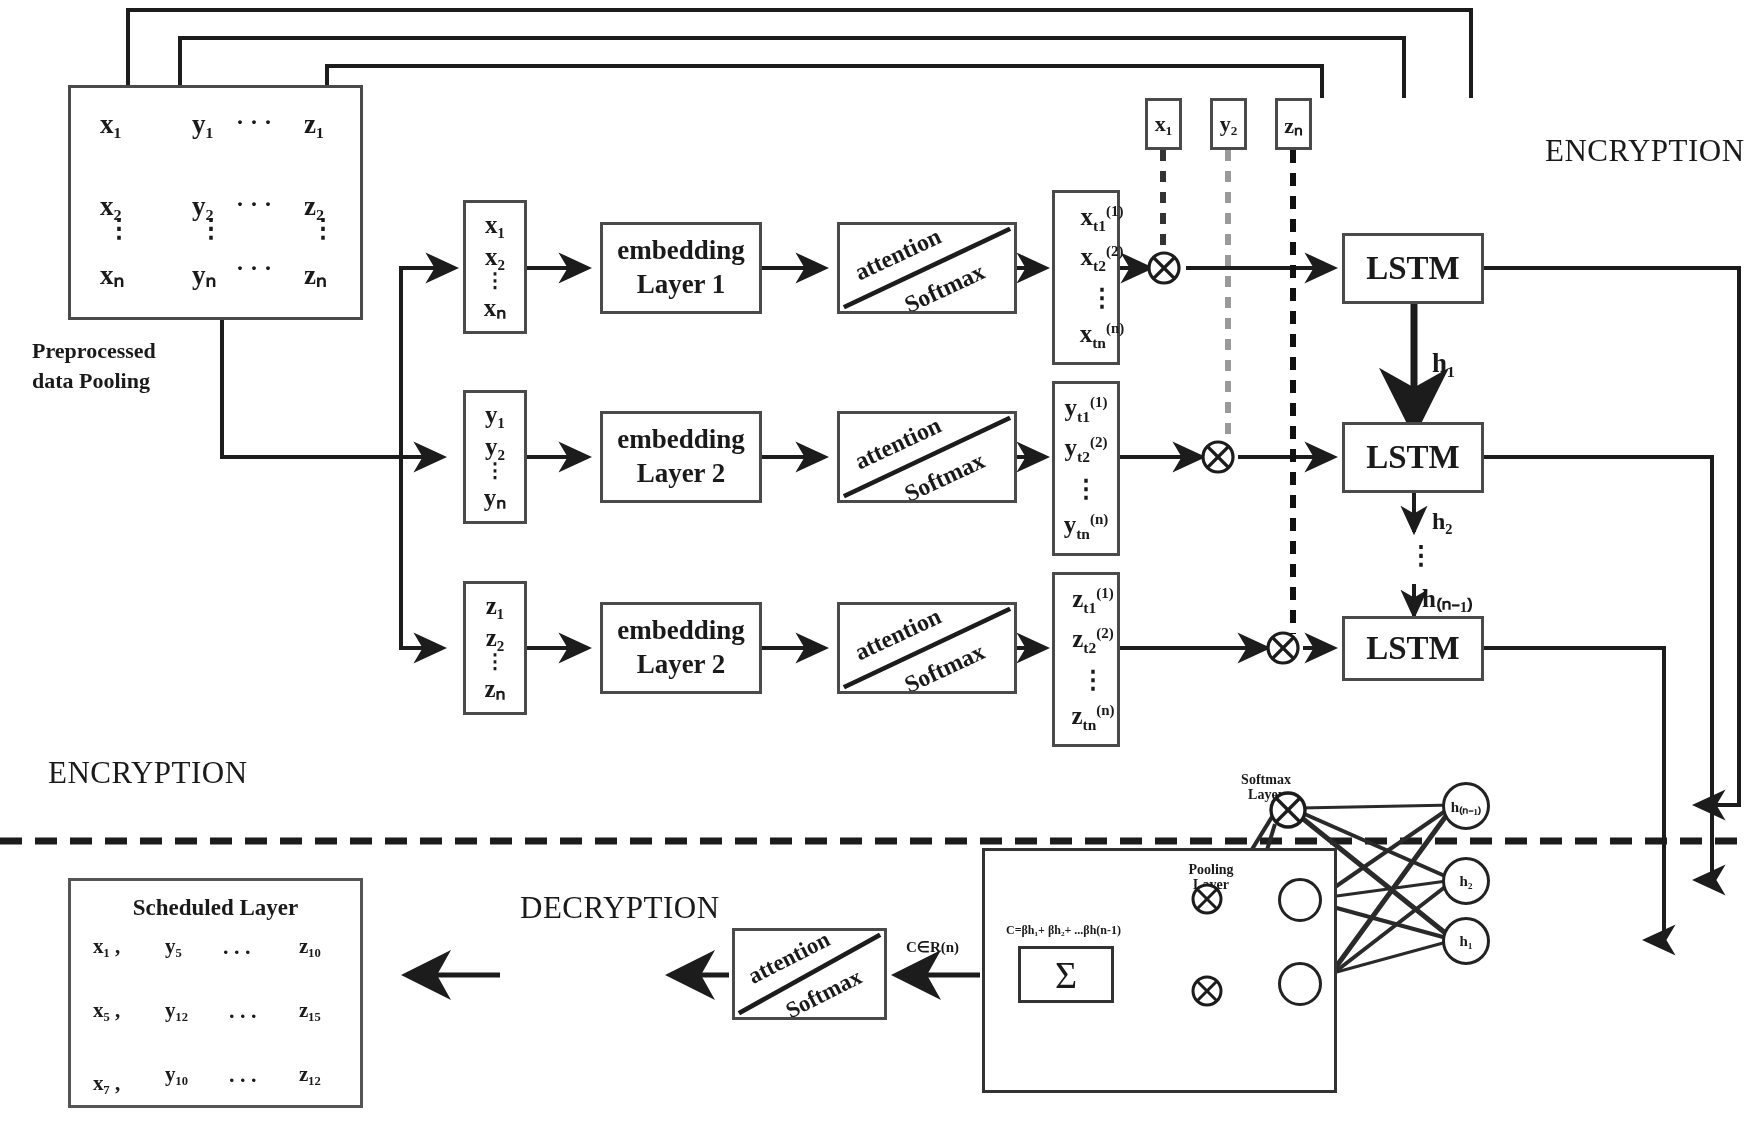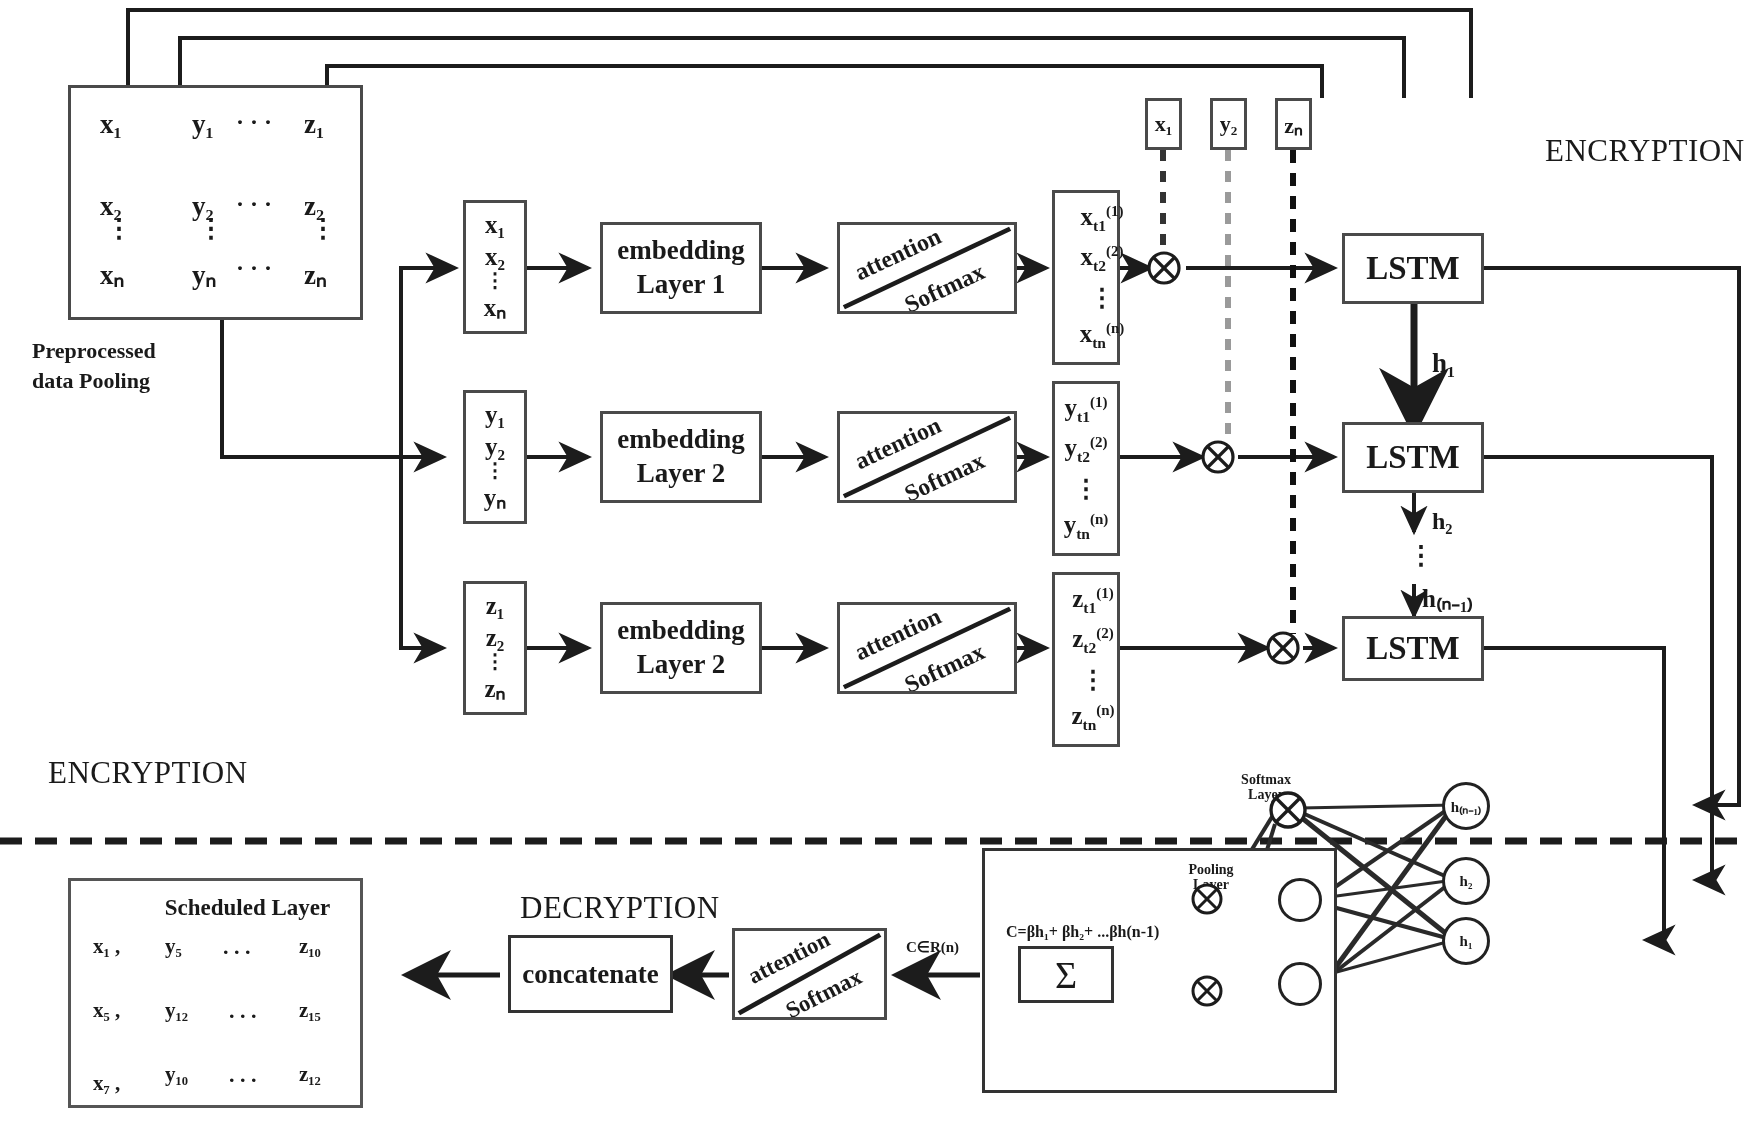--- a/index.html
+++ b/index.html
@@ -47,21 +47,21 @@
 
   .title{position:absolute;font-size:31px;font-family:"Liberation Serif",serif;letter-spacing:.5px;}
 
   .sched{position:absolute;border:3px solid #555;background:#fff;box-sizing:border-box;}
   .sched .hdr{position:absolute;width:100%;text-align:center;font-weight:bold;font-size:23px;}
   .sched .srow{position:absolute;font-weight:bold;font-size:21px;white-space:nowrap;}
 
   .panel{position:absolute;border:3px solid #333;background:#fff;box-sizing:border-box;}
   .sigma{position:absolute;border:3px solid #333;background:#fff;box-sizing:border-box;
          display:flex;align-items:center;justify-content:center;font-size:38px;}
-  .formula{position:absolute;font-weight:bold;font-size:16px;white-space:nowrap;}
+  .formula{position:absolute;font-weight:bold;font-size:12px;white-space:nowrap;}
   .smalllab{position:absolute;font-weight:bold;font-size:14px;text-align:center;line-height:1.1;}
   .hnode{position:absolute;border:3px solid #222;border-radius:50%;background:#fff;box-sizing:border-box;
          display:flex;align-items:center;justify-content:center;font-weight:bold;font-size:15px;}
   .onode{position:absolute;border:3px solid #222;border-radius:50%;background:#fff;box-sizing:border-box;}
   .cer{position:absolute;font-weight:bold;font-size:15px;white-space:nowrap;}
   .conc{position:absolute;border:3px solid #333;background:#fff;box-sizing:border-box;
         display:flex;align-items:center;justify-content:center;font-weight:bold;font-size:27px;}
 </style>
 </head>
 <body>
@@ -295,40 +295,37 @@
   <div class="hlabel" style="left:1432px;top:348px;">h₁</div>
   <div class="hlabel" style="left:1432px;top:508px;font-size:24px;">h₂</div>
   <div class="hlabel" style="left:1408px;top:540px;font-size:26px;">⋮</div>
   <div class="hlabel" style="left:1422px;top:580px;font-size:25px;">h₍ₙ₋₁₎</div>
 
   <div class="title" style="left:1545px;top:133px;">ENCRYPTION</div>
   <div class="title" style="left:48px;top:755px;">ENCRYPTION</div>
   <div class="title" style="left:520px;top:890px;">DECRYPTION</div>
 
   <div class="sched" style="left:68px;top:878px;width:295px;height:230px;">
-    <div class="hdr" style="top:14px;margin-left:32px;">Scheduled Layer</div>
+    <div class="hdr" style="top:14px;">Scheduled Layer</div>
     <span class="srow" style="left:22px;top:53px;">x₁ ,</span>
     <span class="srow" style="left:94px;top:53px;text-align:right;">y₅</span>
     <span class="srow" style="left:152px;top:53px;font-size:22px;">. . .</span>
     <span class="srow" style="left:228px;top:53px;">z₁₀</span>
 
     <span class="srow" style="left:22px;top:117px;text-align:right;">x₅ ,</span>
     <span class="srow" style="left:94px;top:117px;">y₁₂</span>
     <span class="srow" style="left:158px;top:117px;font-size:22px;">. . .</span>
     <span class="srow" style="left:228px;top:117px;">z₁₅</span>
 
     <span class="srow" style="left:22px;top:190px;">x₇ ,</span>
     <span class="srow" style="left:94px;top:181px;">y₁₀</span>
     <span class="srow" style="left:158px;top:181px;font-size:22px;">. . .</span>
     <span class="srow" style="left:228px;top:181px;">z₁₂</span>
   </div>
 
-  <div class="conc" style="left:508px;top:935px;width:165px;height:78px;">
-    <span>concatenate</span>
-  </div>
 
   <div class="att" style="left:732px;top:928px;width:155px;height:92px;">
     <svg class="diag" viewBox="0 0 155 92" preserveAspectRatio="none">
       <line x1="4" y1="88" x2="151" y2="4" stroke="#1c1c1c" stroke-width="5"></line>
     </svg>
     <span class="t1" style="left:10px;top:14px;font-size:23px;transform:rotate(-27deg);">attention</span>
     <span class="t2" style="left:48px;top:50px;font-size:23px;transform:rotate(-27deg);">Softmax</span>
   </div>
   <div class="cer" style="left:906px;top:938px;">C∈R(n)</div>
 

